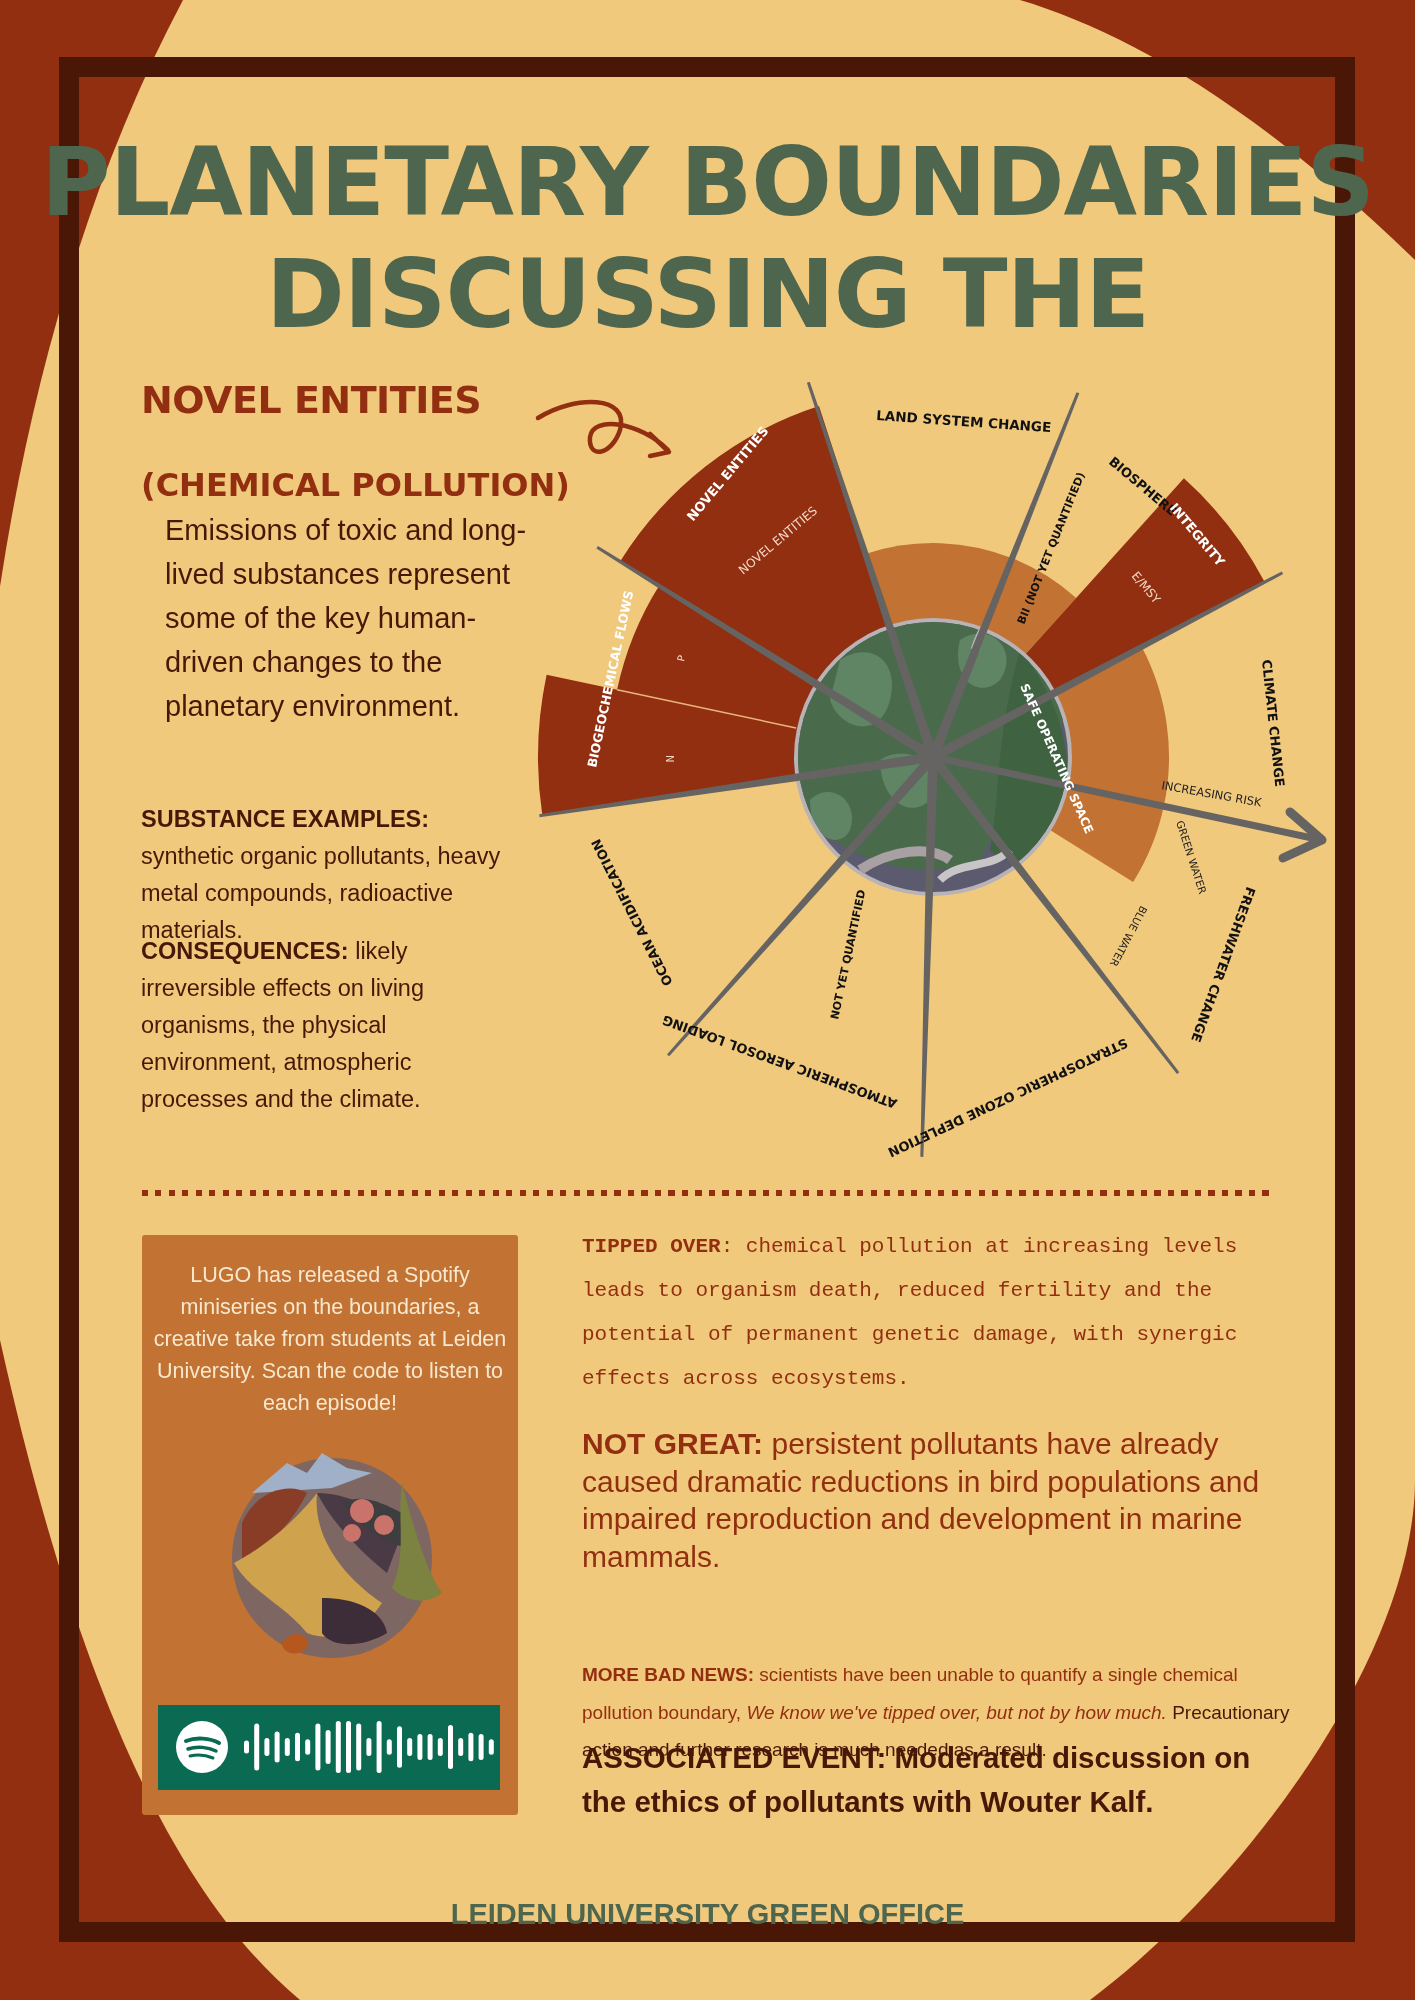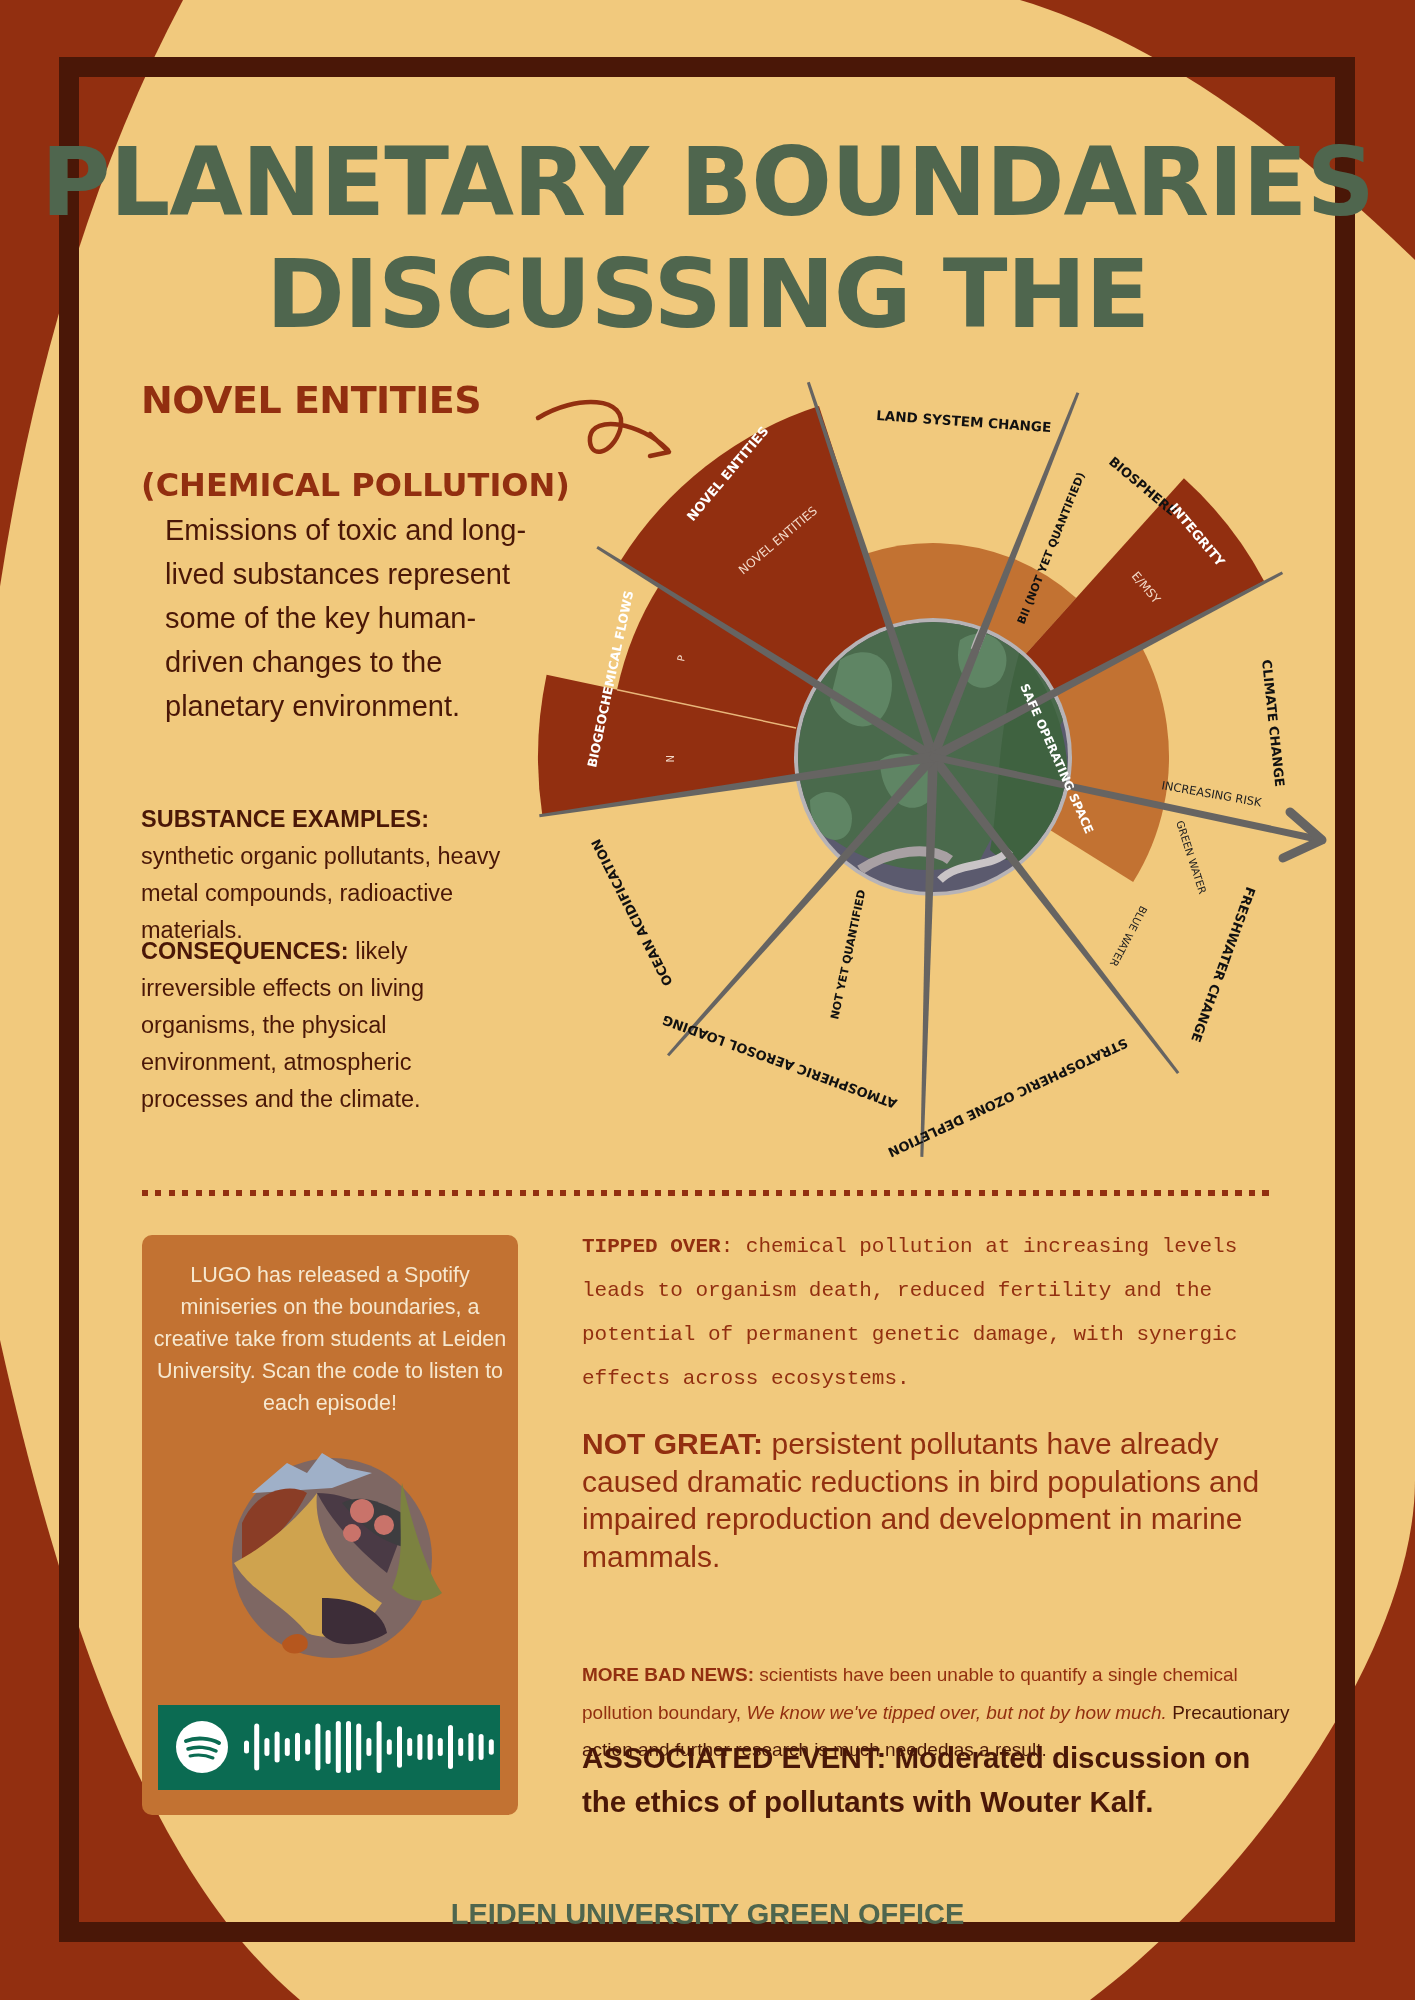--- a/index.html
+++ b/index.html
@@ -9,21 +9,21 @@
   .abs { position:absolute; }
   .title { left:0; width:1415px; text-align:center; color:#4f664e; font-weight:bold; font-size:95px; line-height:112px; letter-spacing:-1px; top:126px; font-family:"DejaVu Sans", sans-serif; }
   .title span { display:block; }
   .h-novel { left:141px; top:378px; color:#922f10; font-weight:bold; font-size:38px; font-family:"DejaVu Sans", sans-serif; letter-spacing:-0.5px; }
   .h-sub { left:141px; top:442px; color:#922f10; font-weight:bold; font-size:32px; font-family:"DejaVu Sans", sans-serif;margin-top:24px; }
   .intro { left:141px; top:508px; width:380px; color:#4a1707; font-size:29px; line-height:44px;margin-left:24px; }
   .para { left:141px; width:380px; color:#4a1707; font-size:23.5px; line-height:37px; }
   .para b { font-weight:bold; }
   .divider { left:142px; top:1190px; width:1132px; height:6px;
     background-image:repeating-linear-gradient(to right, #922f10 0 6px, transparent 6px 13.5px); }
-  .podcast { left:142px; top:1235px; width:376px; height:580px; background:#c27232; border-radius:10px; }
+  .podcast { left:142px; top:1235px; width:376px; height:580px; background:#c27232; border-radius:3px; }
   .podcast-text { position:absolute; left:10px; right:10px; top:24px; text-align:center; color:#f6e8cf; font-size:21.5px; line-height:32px; }
   .art { position:absolute; left:70px; top:198px; width:240px; height:240px; }
   .spotify { position:absolute; left:16px; top:470px; width:342px; height:85px; background:#0b6b52; }
   .right-col { left:582px; width:720px; }
   .tipped { top:1225px; color:#922f10; font-size:21px; line-height:44px; font-family:Liberation Mono, monospace; }
   .notgreat { top:1425px; color:#922f10; font-size:30px; line-height:37.5px; }
   .badnews { top:1656px; color:#922f10; font-size:19px; line-height:37.5px; }
   .badnews .dark { color:#4a1707; }
   .event { top:1736px; color:#4a1707; font-size:29.5px; line-height:44px;font-weight:bold; }
   .footer { left:0; width:1415px; top:1854px; text-align:center; color:#4f664e; font-weight:bold; font-size:29px;margin-top:44px; }

